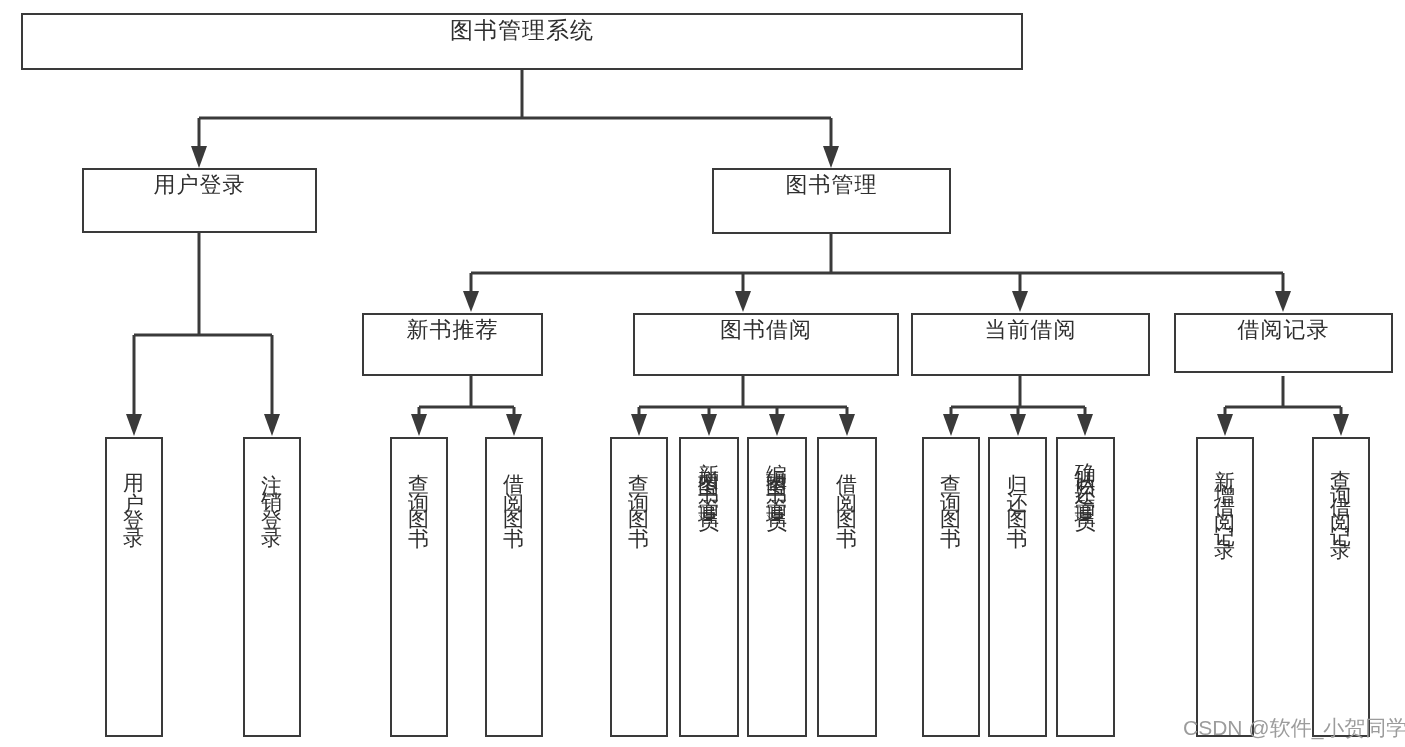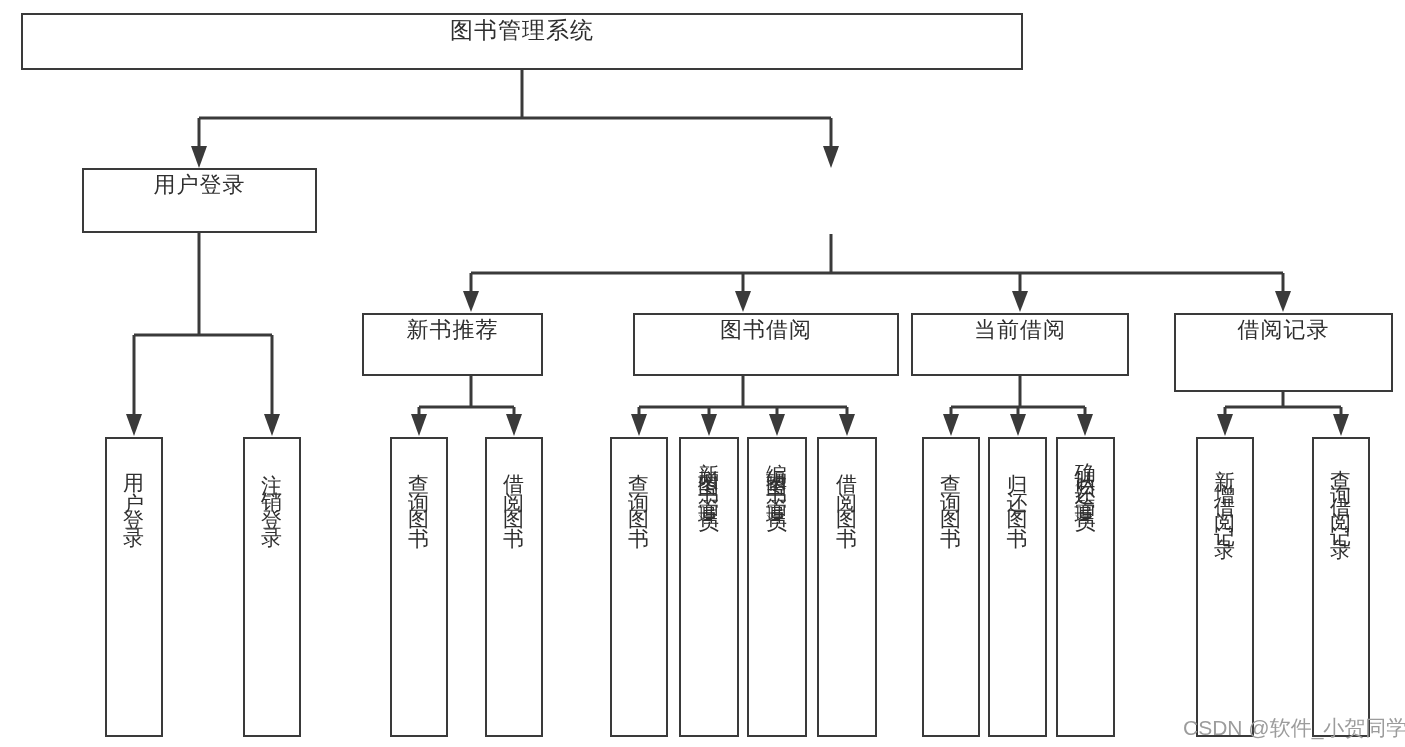--- a/index.html
+++ b/index.html
@@ -120,31 +120,34 @@
     </g>
   </svg>
 
   <div class="box" style="left:21px;top:13px;width:1002px;height:57px">
     <span class="box-label root-label">图书管理系统</span>
   </div>
 
   <div class="box" style="left:82px;top:168px;width:235px;height:65px">
     <span class="box-label">用户登录</span>
   </div>
+  <div class="box" style="left:712px;top:168px;width:239px;height:66px">
+    <span class="box-label">图书管理</span>
+  </div>
 
   <div class="box" style="left:362px;top:313px;width:181px;height:63px">
     <span class="box-label">新书推荐</span>
   </div>
   <div class="box" style="left:633px;top:313px;width:266px;height:63px">
     <span class="box-label">图书借阅</span>
   </div>
-  <div class="box" style="left:911px;top:313px;width:218px;height:63px">
+  <div class="box" style="left:911px;top:313px;width:239px;height:63px">
     <span class="box-label">当前借阅</span>
   </div>
-  <div class="box" style="left:1174px;top:313px;width:219px;height:79px">
+  <div class="box" style="left:1174px;top:313px;width:219px;height:60px">
     <span class="box-label">借阅记录</span>
   </div>
 
   <div class="box" style="left:105px;top:437px;width:58px;height:300px">
     <span class="vtext sp-wide">用户登录</span>
   </div>
   <div class="box" style="left:243px;top:437px;width:58px;height:300px">
     <span class="vtext sp-wide">注销登录</span>
   </div>
 

